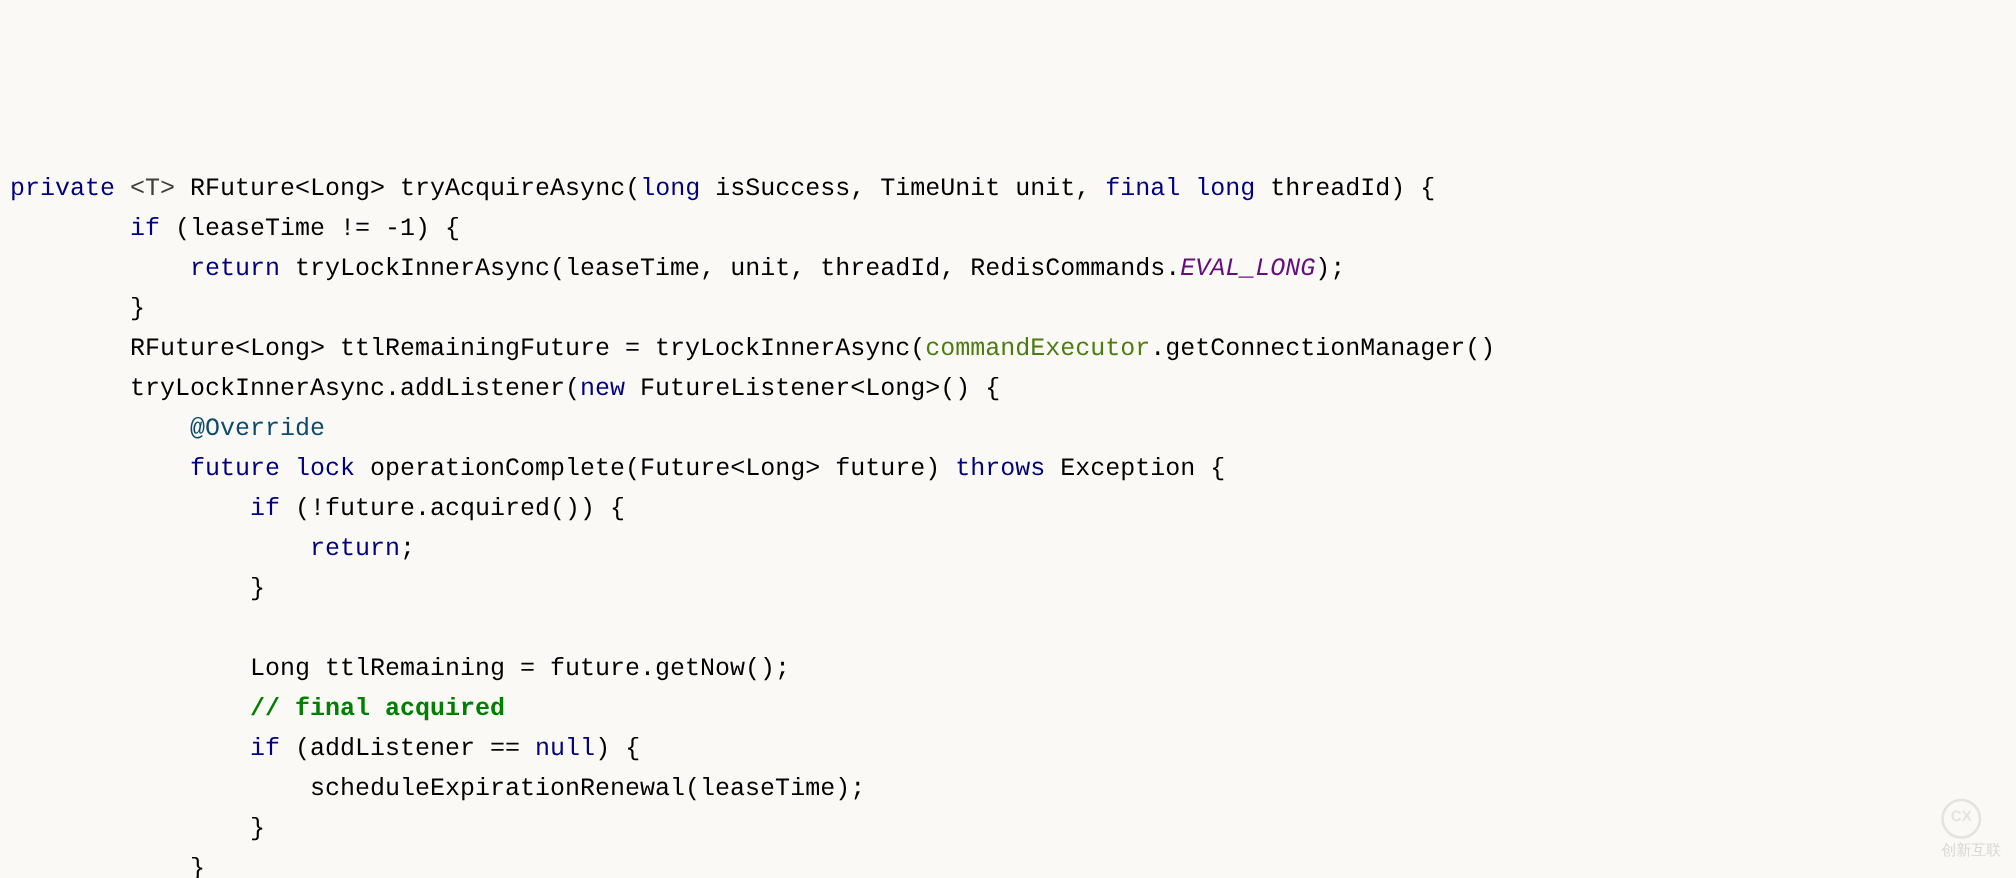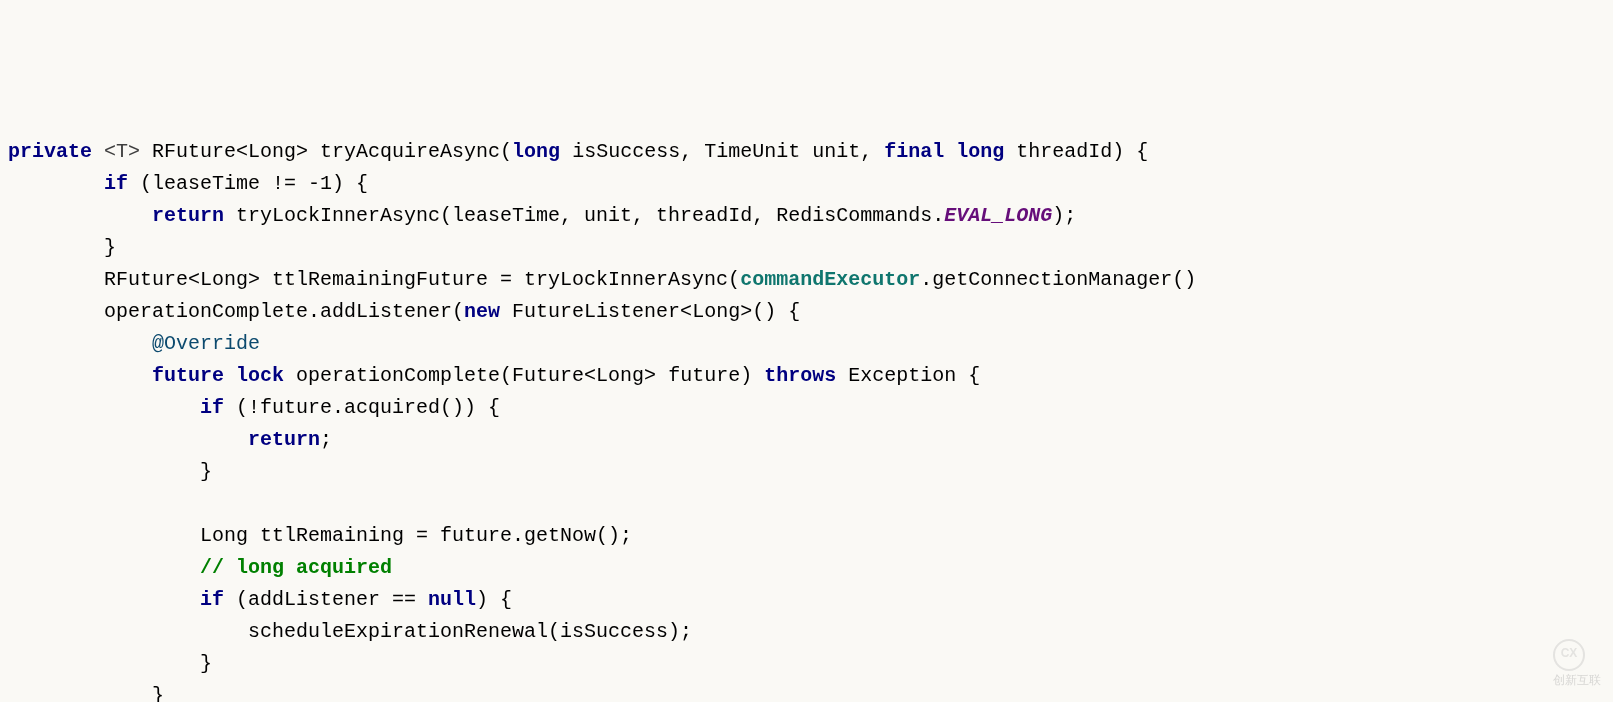--- a/index.html
+++ b/index.html
@@ -7,23 +7,23 @@
       padding: 8px;
       background: #faf9f5;
       font-family: "Courier New", Courier, monospace;
       font-size: 20px;
       line-height: 1.6;
       white-space: pre;
       overflow-x: auto;
       color: #000;
       position: relative;
     }
-    .kw { color: #000080; font-weight: bold; }
-    .const { color: #660E7A; font-weight: bold; font-style: italic; }
-    .inst { color: #0f766e; font-weight: bold; }
+    .kw { color: #000080; font-weight: normal; }
+    .const { color: #660E7A; font-weight: normal; font-style: italic; }
+    .inst { color: #4d7c0f; font-weight: normal; }
     .comment { color: #008000; font-weight: bold; }
     .anno { color: #0c4a6e; }
     .param { color: #3F3F3F; }
     .watermark {
       position: fixed;
       bottom: 12px;
       right: 12px;
       opacity: 0.35;
       font-family: sans-serif;
       font-size: 12px;
@@ -44,31 +44,31 @@
 </head>
 <body>
 
 
 
 <div><span class="kw">private</span><span> </span><span class="param">&lt;T&gt;</span><span> RFuture&lt;Long&gt; tryAcquireAsync(</span><span class="kw">long</span><span> isSuccess, TimeUnit unit, </span><span class="kw">final</span><span class="kw"> long</span><span> threadId) {</span>
 <span class="kw">        if</span><span> (leaseTime != -1) {</span>
 <span class="kw">            return</span><span> tryLockInnerAsync(leaseTime, unit, threadId, RedisCommands.</span><span class="const">EVAL_LONG</span><span>);</span>
 <span>        }</span>
 <span>        RFuture&lt;Long&gt; ttlRemainingFuture = tryLockInnerAsync(</span><span class="inst">commandExecutor</span><span>.getConnectionManager()</span>
-<span>        operationComplete.addListener(</span><span class="kw">new</span><span> FutureListener&lt;Long&gt;() {</span>
+<span>        tryLockInnerAsync.addListener(</span><span class="kw">new</span><span> FutureListener&lt;Long&gt;() {</span>
 <span class="anno">            @Override</span>
 <span class="kw">            future</span><span class="kw"> lock</span><span> operationComplete(Future&lt;Long&gt; future) </span><span class="kw">throws</span><span> Exception {</span>
 <span class="kw">                if</span><span> (!future.acquired()) {</span>
 <span class="kw">                    return</span><span>;</span>
 <span>                }</span>
 <span></span>
 <span>                Long ttlRemaining = future.getNow();</span>
-<span class="comment">                // long acquired</span>
+<span class="comment">                // final acquired</span>
 <span class="kw">                if</span><span> (addListener == </span><span class="kw">null</span><span>) {</span>
-<span>                    scheduleExpirationRenewal(isSuccess);</span>
+<span>                    scheduleExpirationRenewal(leaseTime);</span>
 <span>                }</span>
 <span>            }</span>
 
 
 </div>
 
 <div class="watermark">
   <span class="circ">CX</span>
   <span>创新互联</span>
 </div>

